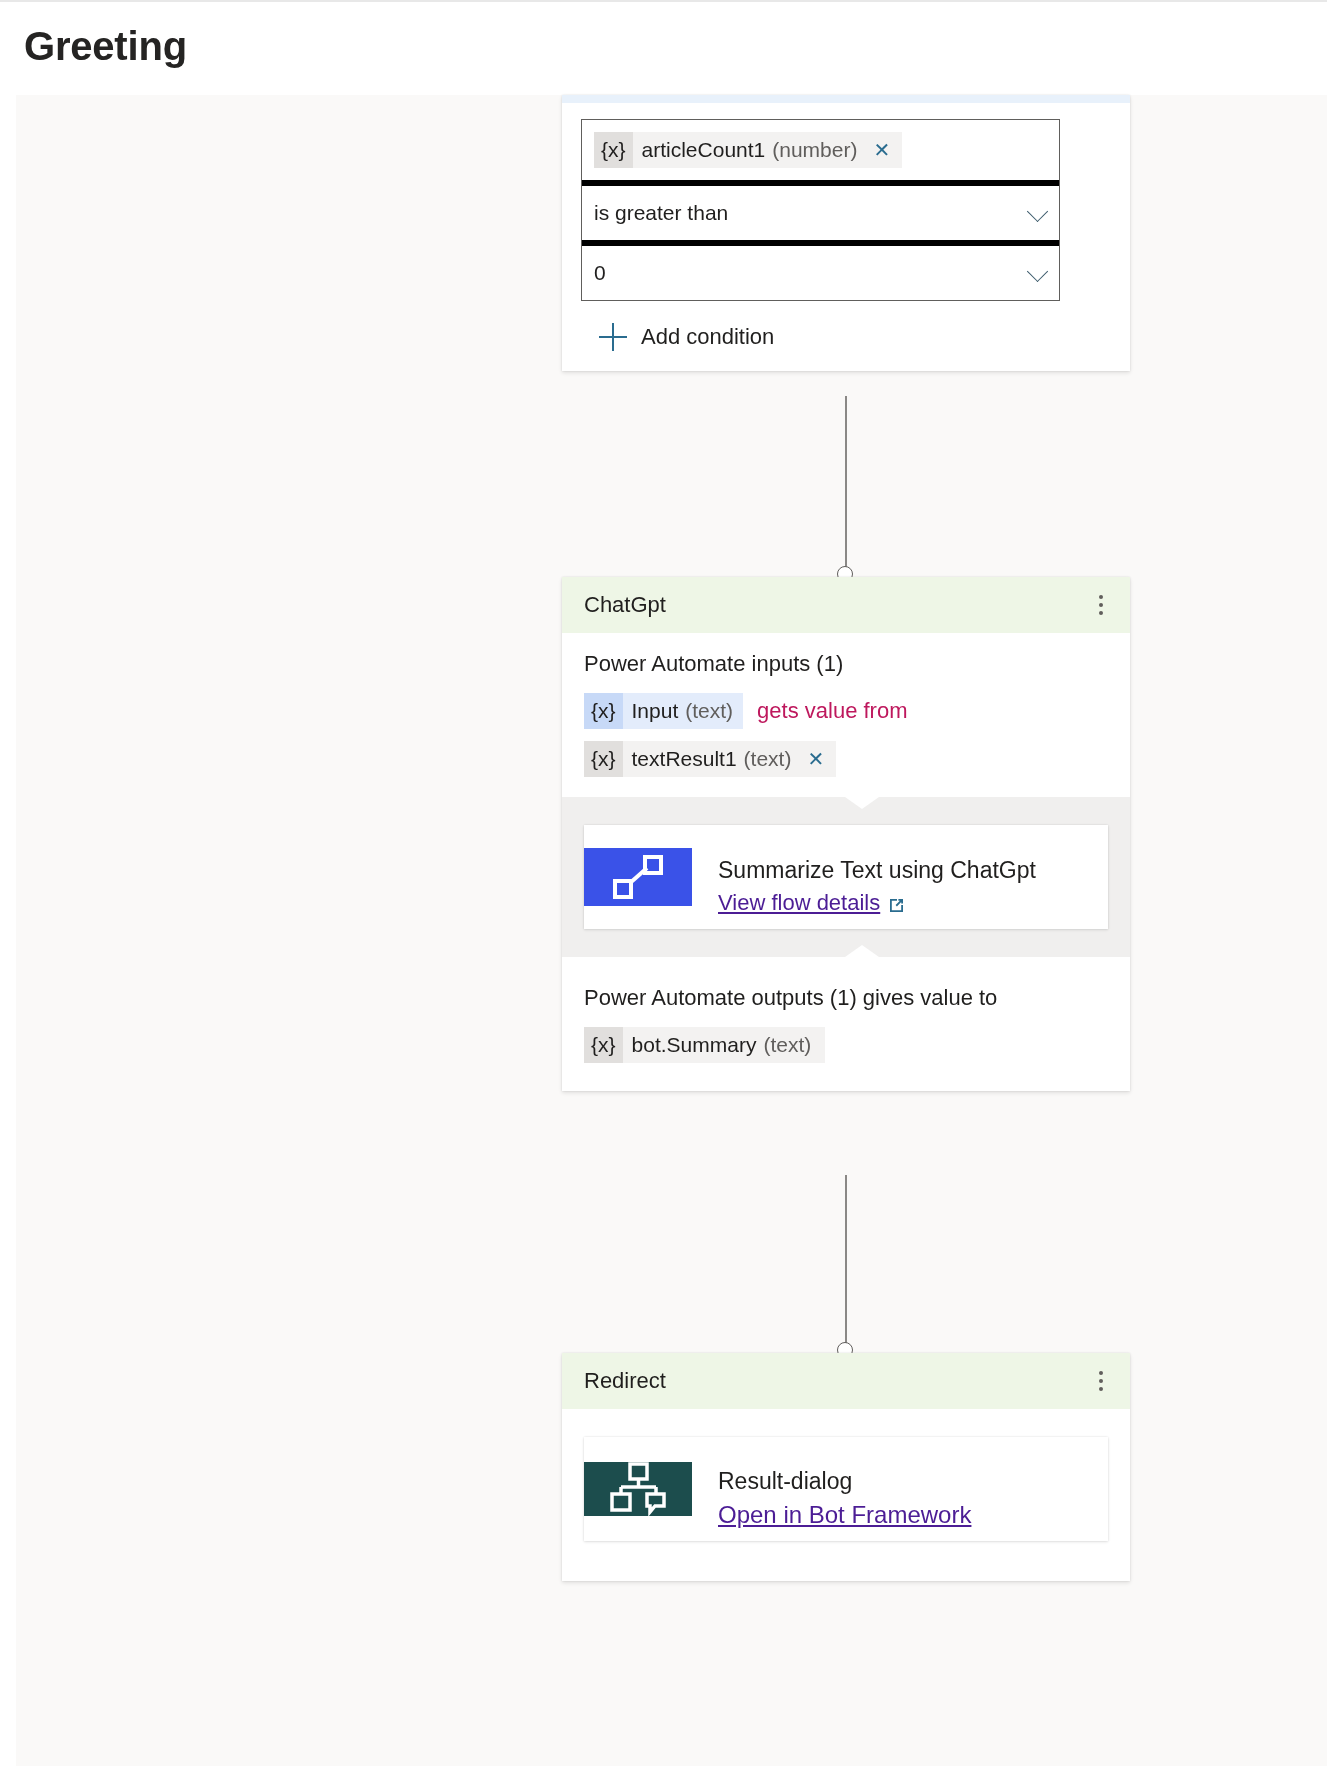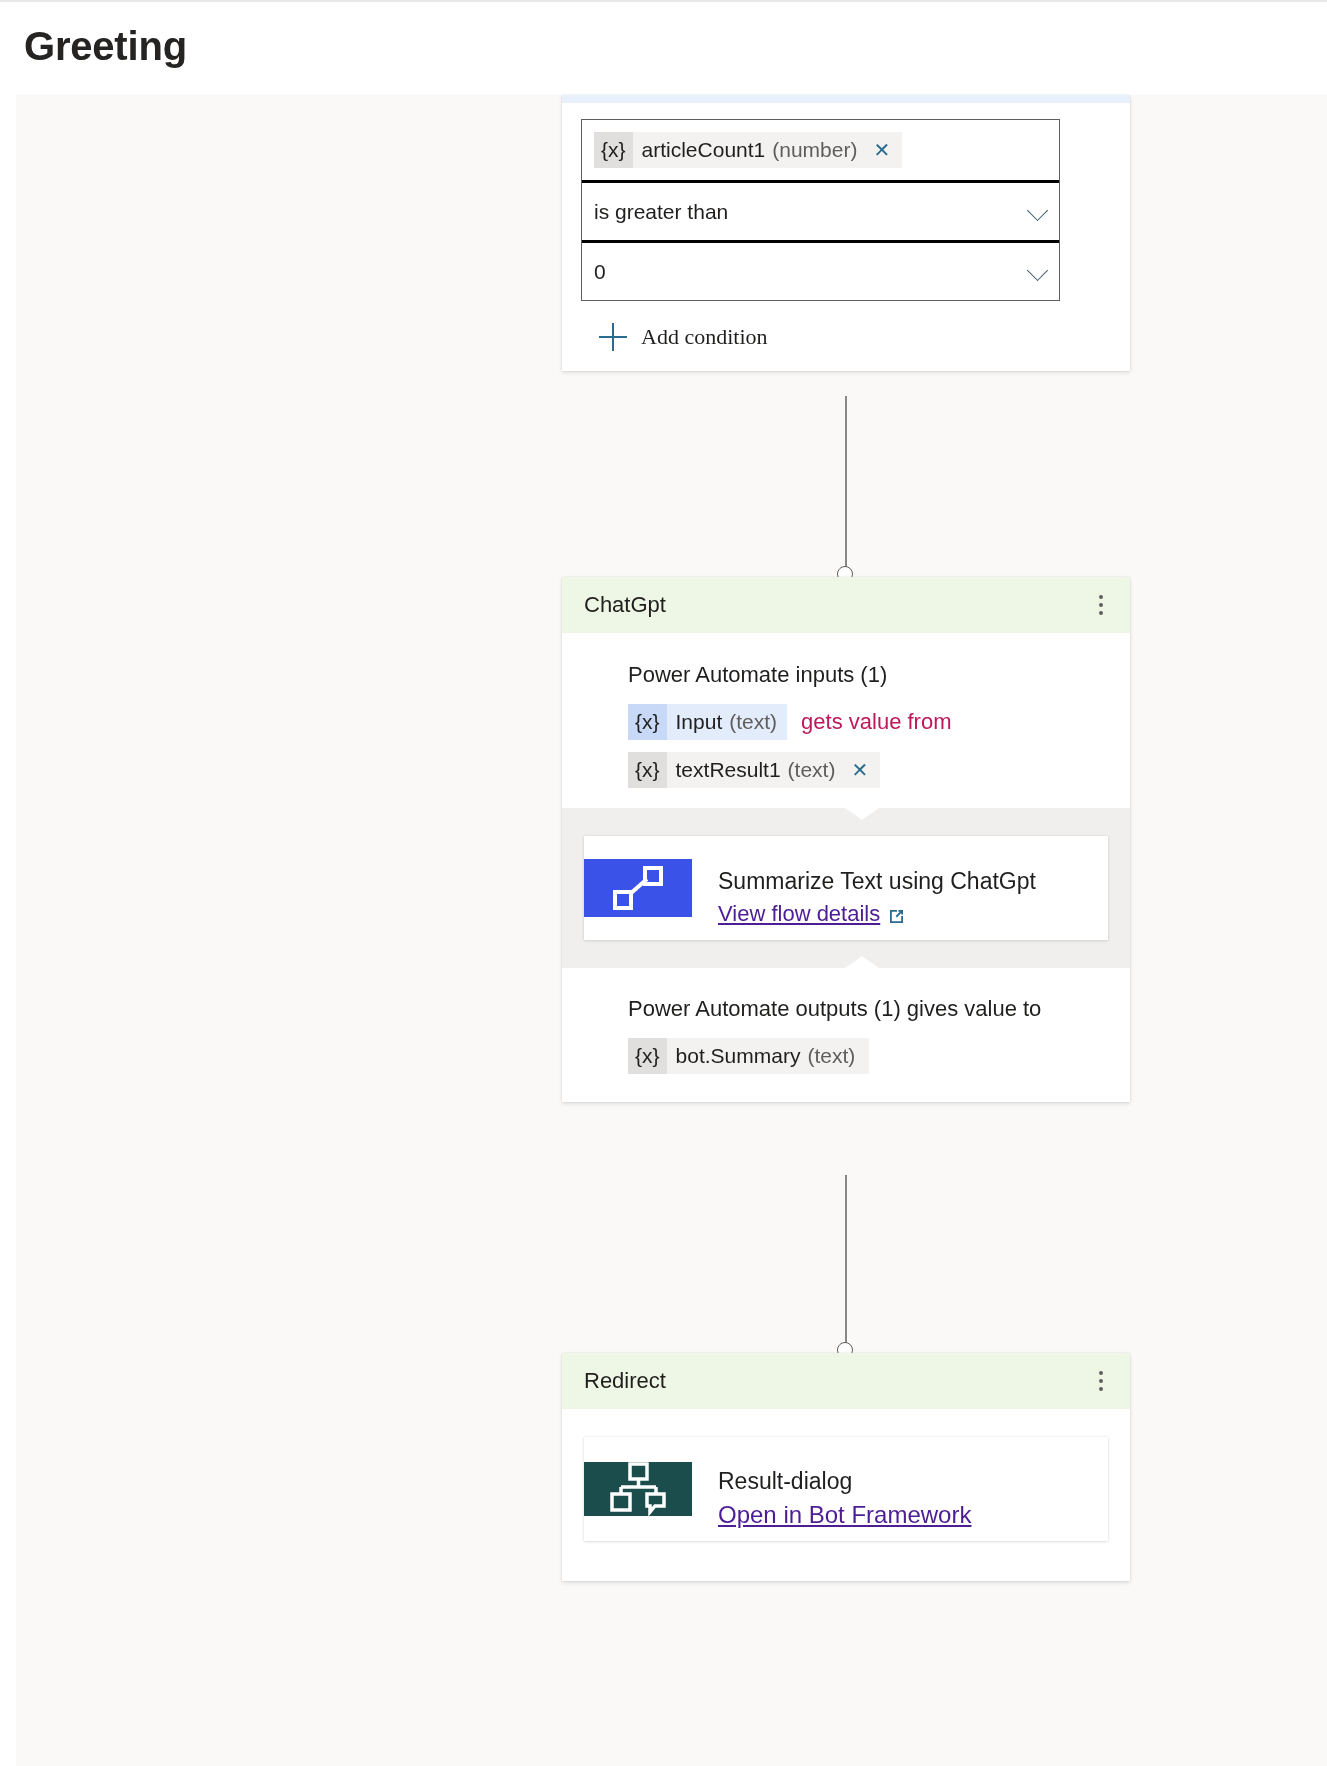--- a/index.html
+++ b/index.html
@@ -64,21 +64,21 @@
     border: 1px solid #605e5c;
     width: 479px;
     background: #ffffff;
   }
   .cond-row {
     height: 60px;
     display: flex; align-items: center;
     position: relative;
     padding: 0 12px;
   }
-  .cond-row + .cond-row { border-top: 3px solid #000000; }
+  .cond-row + .cond-row { border-top: 6px solid #000000; }
 
   
   .chip {
     display: inline-flex; align-items: center;
     background: #f3f2f1;
     height: 36px;
     max-width: 100%;
   }
   .chip .brace {
     background: #e1dfdd;
@@ -122,21 +122,21 @@
   }
   .add-condition .plus {
     position: relative; width: 28px; height: 28px; margin-right: 14px;
   }
   .add-condition .plus:before,
   .add-condition .plus:after {
     content: ""; position: absolute; background: #2a6c8f;
   }
   .add-condition .plus:before { left: 0; top: 13px; width: 28px; height: 2px; }
   .add-condition .plus:after  { top: 0; left: 13px; height: 28px; width: 2px; }
-  .add-condition .ac-label { font-size: 22px; color: #201f1e; font-family: Liberation Serif, serif; }
+  .add-condition .ac-label { font-size: 22px; color: #201f1e; }
 
   
   .connector {
     position: absolute;
     width: 2px; background: #8a8886;
     left: 845px;
   }
   .conn-dot {
     position: absolute; width: 16px; height: 16px;
     border: 1.5px solid #605e5c; border-radius: 50%;
@@ -155,21 +155,21 @@
     position: absolute; right: 18px; top: 50%; transform: translateY(-50%);
     width: 22px; height: 28px; cursor: pointer;
     display: flex; flex-direction: column; align-items: center;
     justify-content: center; gap: 4px;
   }
   .kebab span {
     width: 4px; height: 4px; border-radius: 50%; background: #605e5c;
     display: block;
   }
 
-  .node-section { background: #ffffff; padding: 29px 22px 20px 22px; margin-left: 44px; }
+  .node-section { background: #ffffff; padding: 18px 22px 20px 22px; }
   .section-label { font-size: 22px; color: #201f1e; margin-bottom: 16px; }
   .chip-line { display: flex; align-items: center; flex-wrap: wrap; gap: 0; }
   .chip-line .trail { font-size: 22px; color: #be185d; margin-left: 14px; }
   .chip-row2 { margin-top: 12px; }
 
   
   .flow-wrap {
     position: relative;
     background: #f0efee;
     padding: 28px 22px 28px 22px;

